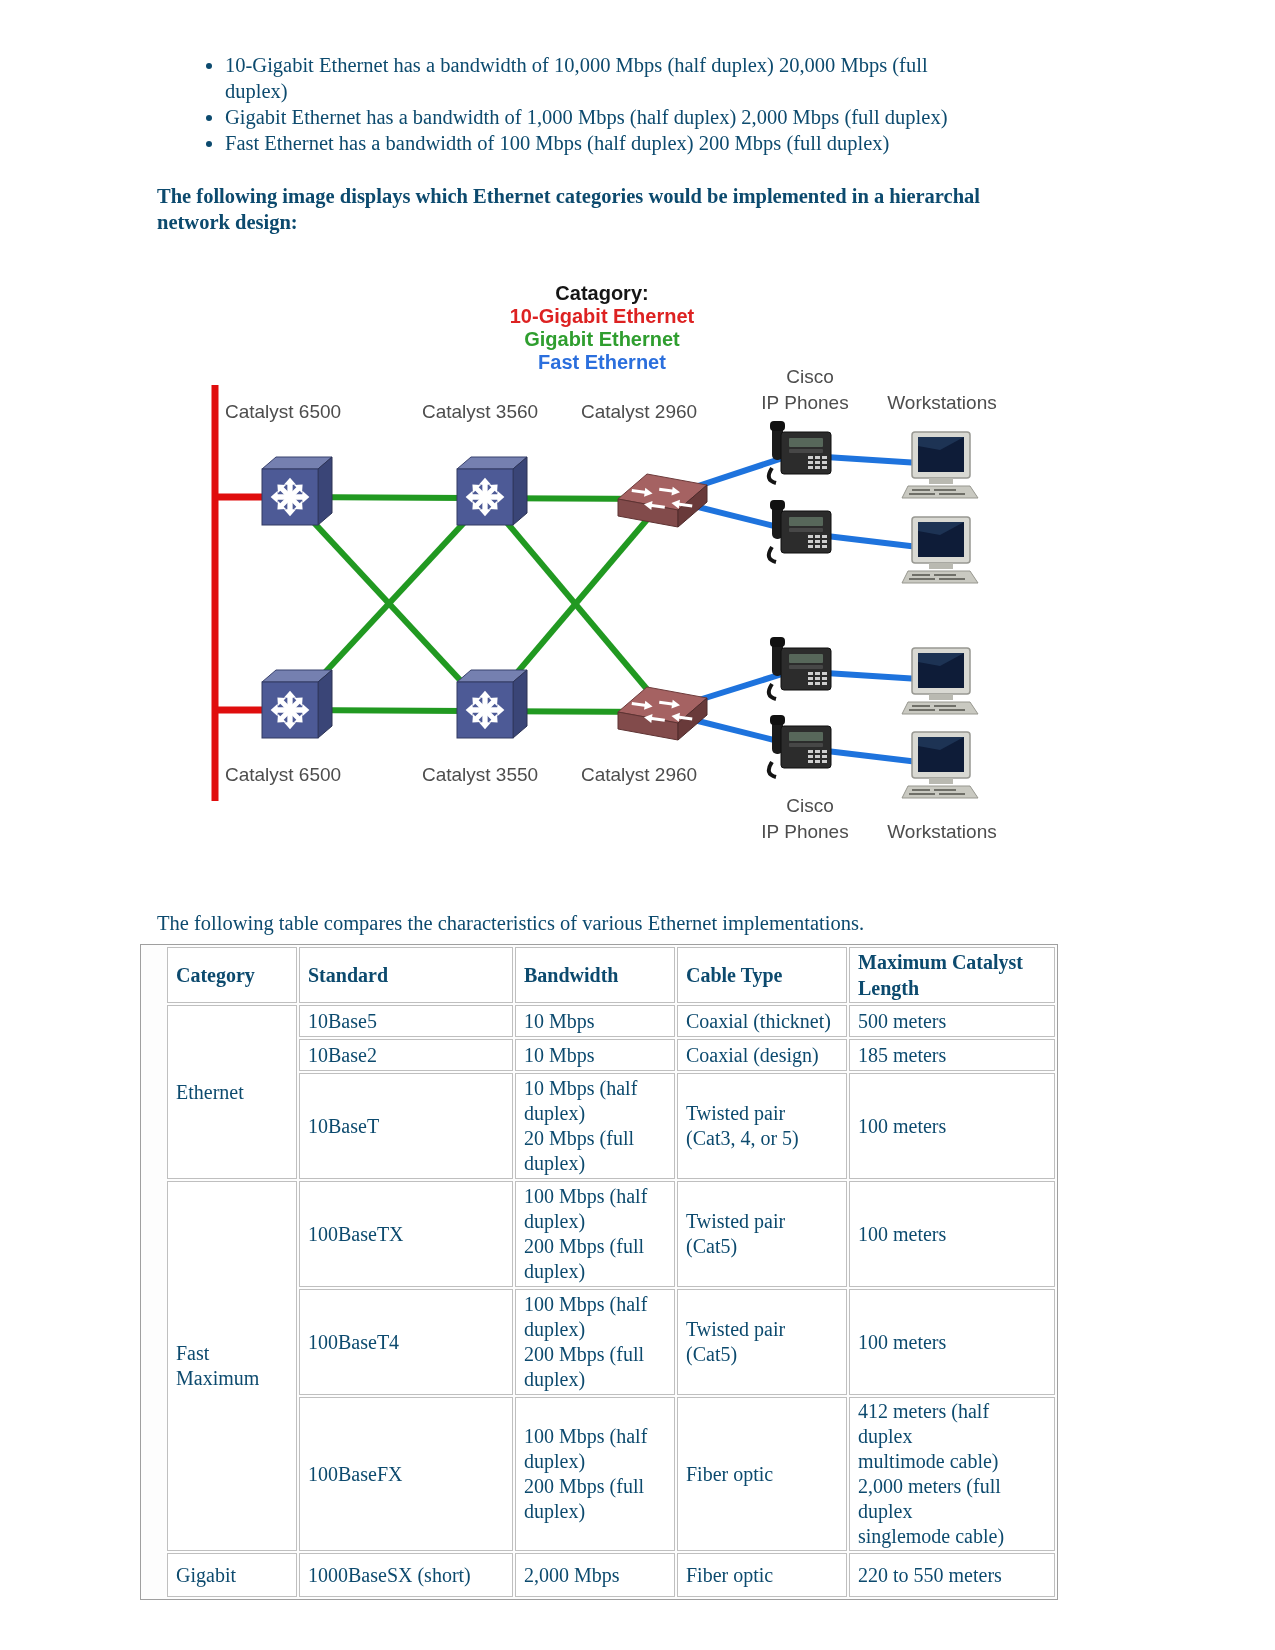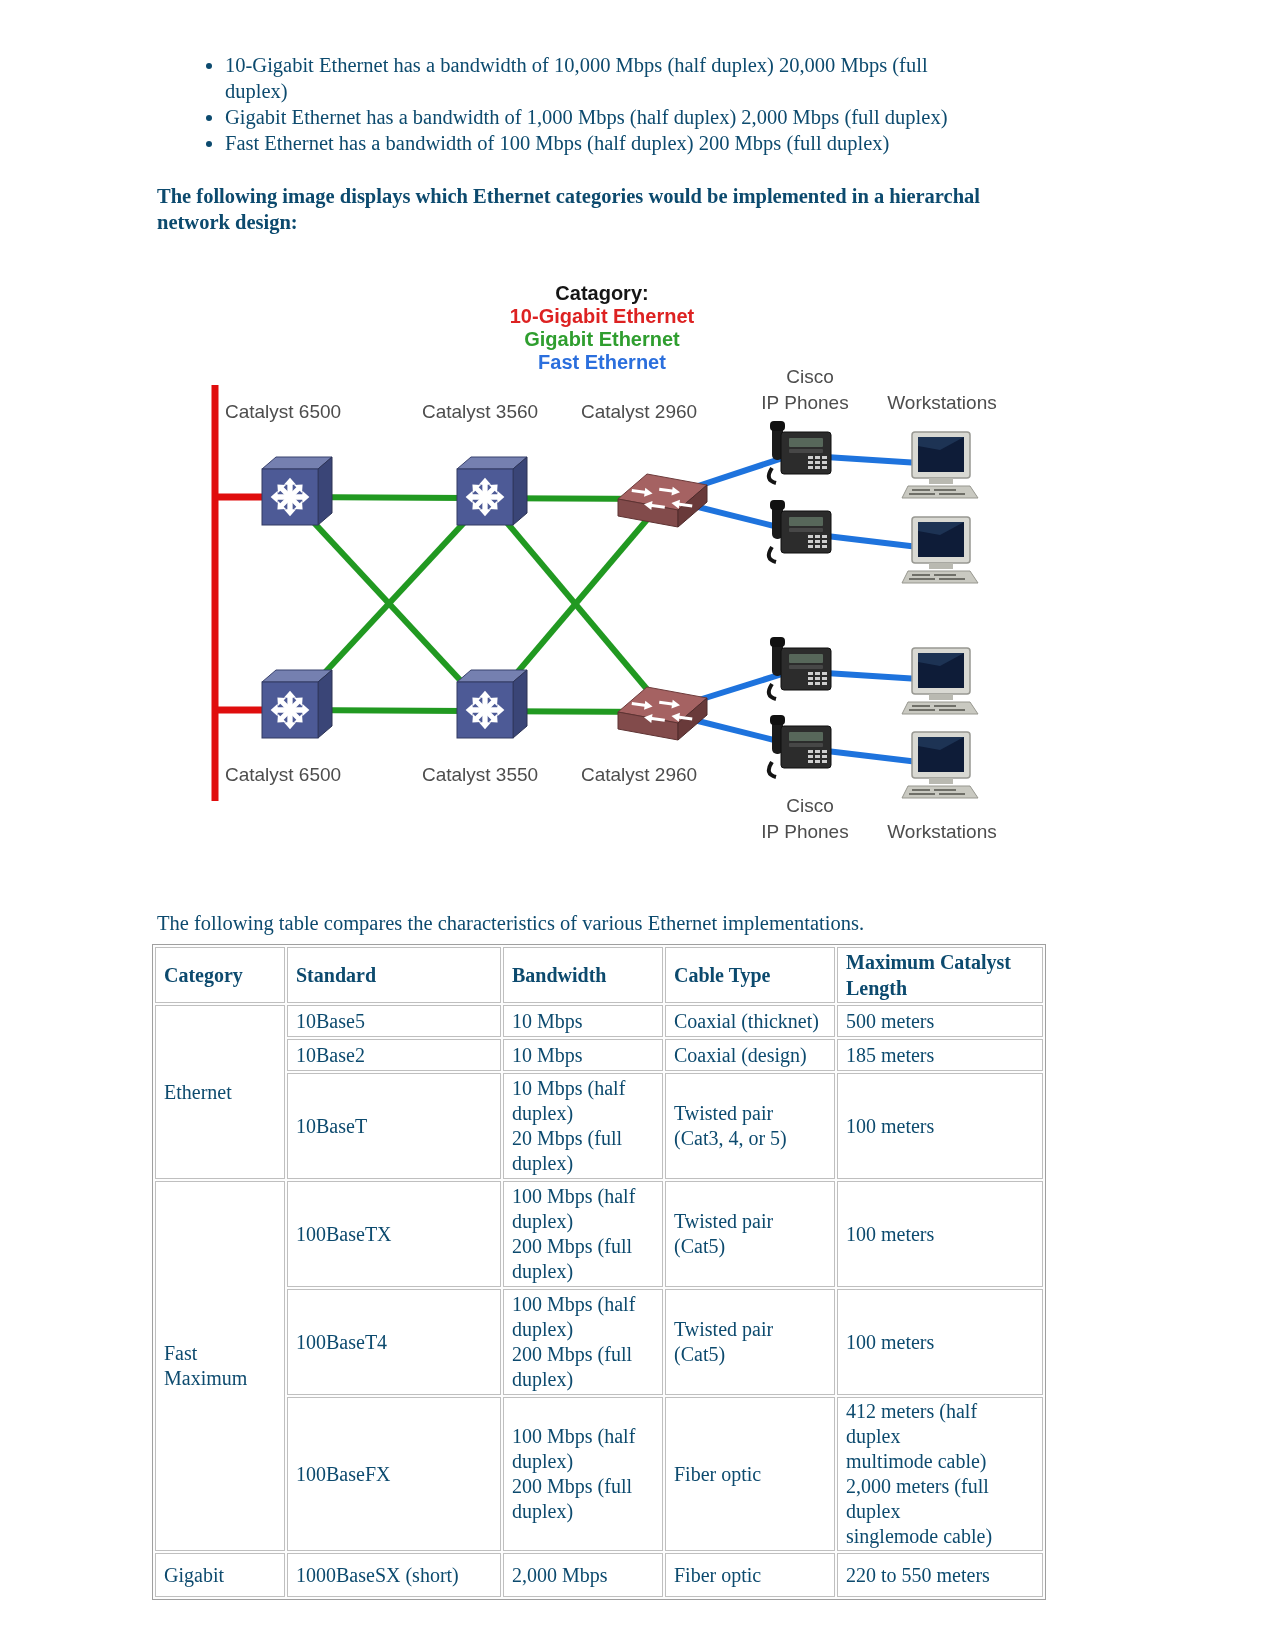--- a/index.html
+++ b/index.html
@@ -17,24 +17,24 @@
   #para-table { left:157px; top:886px; width:900px;margin-top:24px; }
   
   .diagram { position:absolute; left:150px; top:252px; width:880px; height:596px; }
   .dlabel { font-family:"Liberation Sans", sans-serif; font-size:19px;
     fill:#4d4d4d; text-anchor:middle; }
   .legend-title { font-family:"Liberation Sans", sans-serif; font-size:20px;
     font-weight:bold; fill:#151515; text-anchor:middle; }
   .legend-item { font-family:"Liberation Sans", sans-serif; font-size:20px;
     font-weight:bold; text-anchor:middle; }
   
-  .cmp-table { position:absolute; left:152px; top:944px;
+  .cmp-table { position:absolute; left:140px; top:944px;
     border-collapse:separate; border-spacing:2px;
     background:#fdfdfd; border:1px solid #9f9f9f;
-    font-family:"Liberation Serif", serif; }
+    font-family:"Liberation Serif", serif;padding-left:24px; }
   .cmp-table th, .cmp-table td {
     border:1px solid #bfbfbf; background:#ffffff;
     font-size:20px; line-height:25px; padding:1px 8px;
     vertical-align:middle; text-align:left; white-space:pre-line;
   }
   .cmp-table th { font-weight:bold; line-height:26px; }
   .c0{width:130px} .c1{width:214px} .c2{width:160px} .c3{width:170px} .c4{width:206px}
   .rh{height:56px} .rs{height:32px} .rm{height:106px} .rx{height:124px} .rg{height:44px}
 </style>
 </head>

